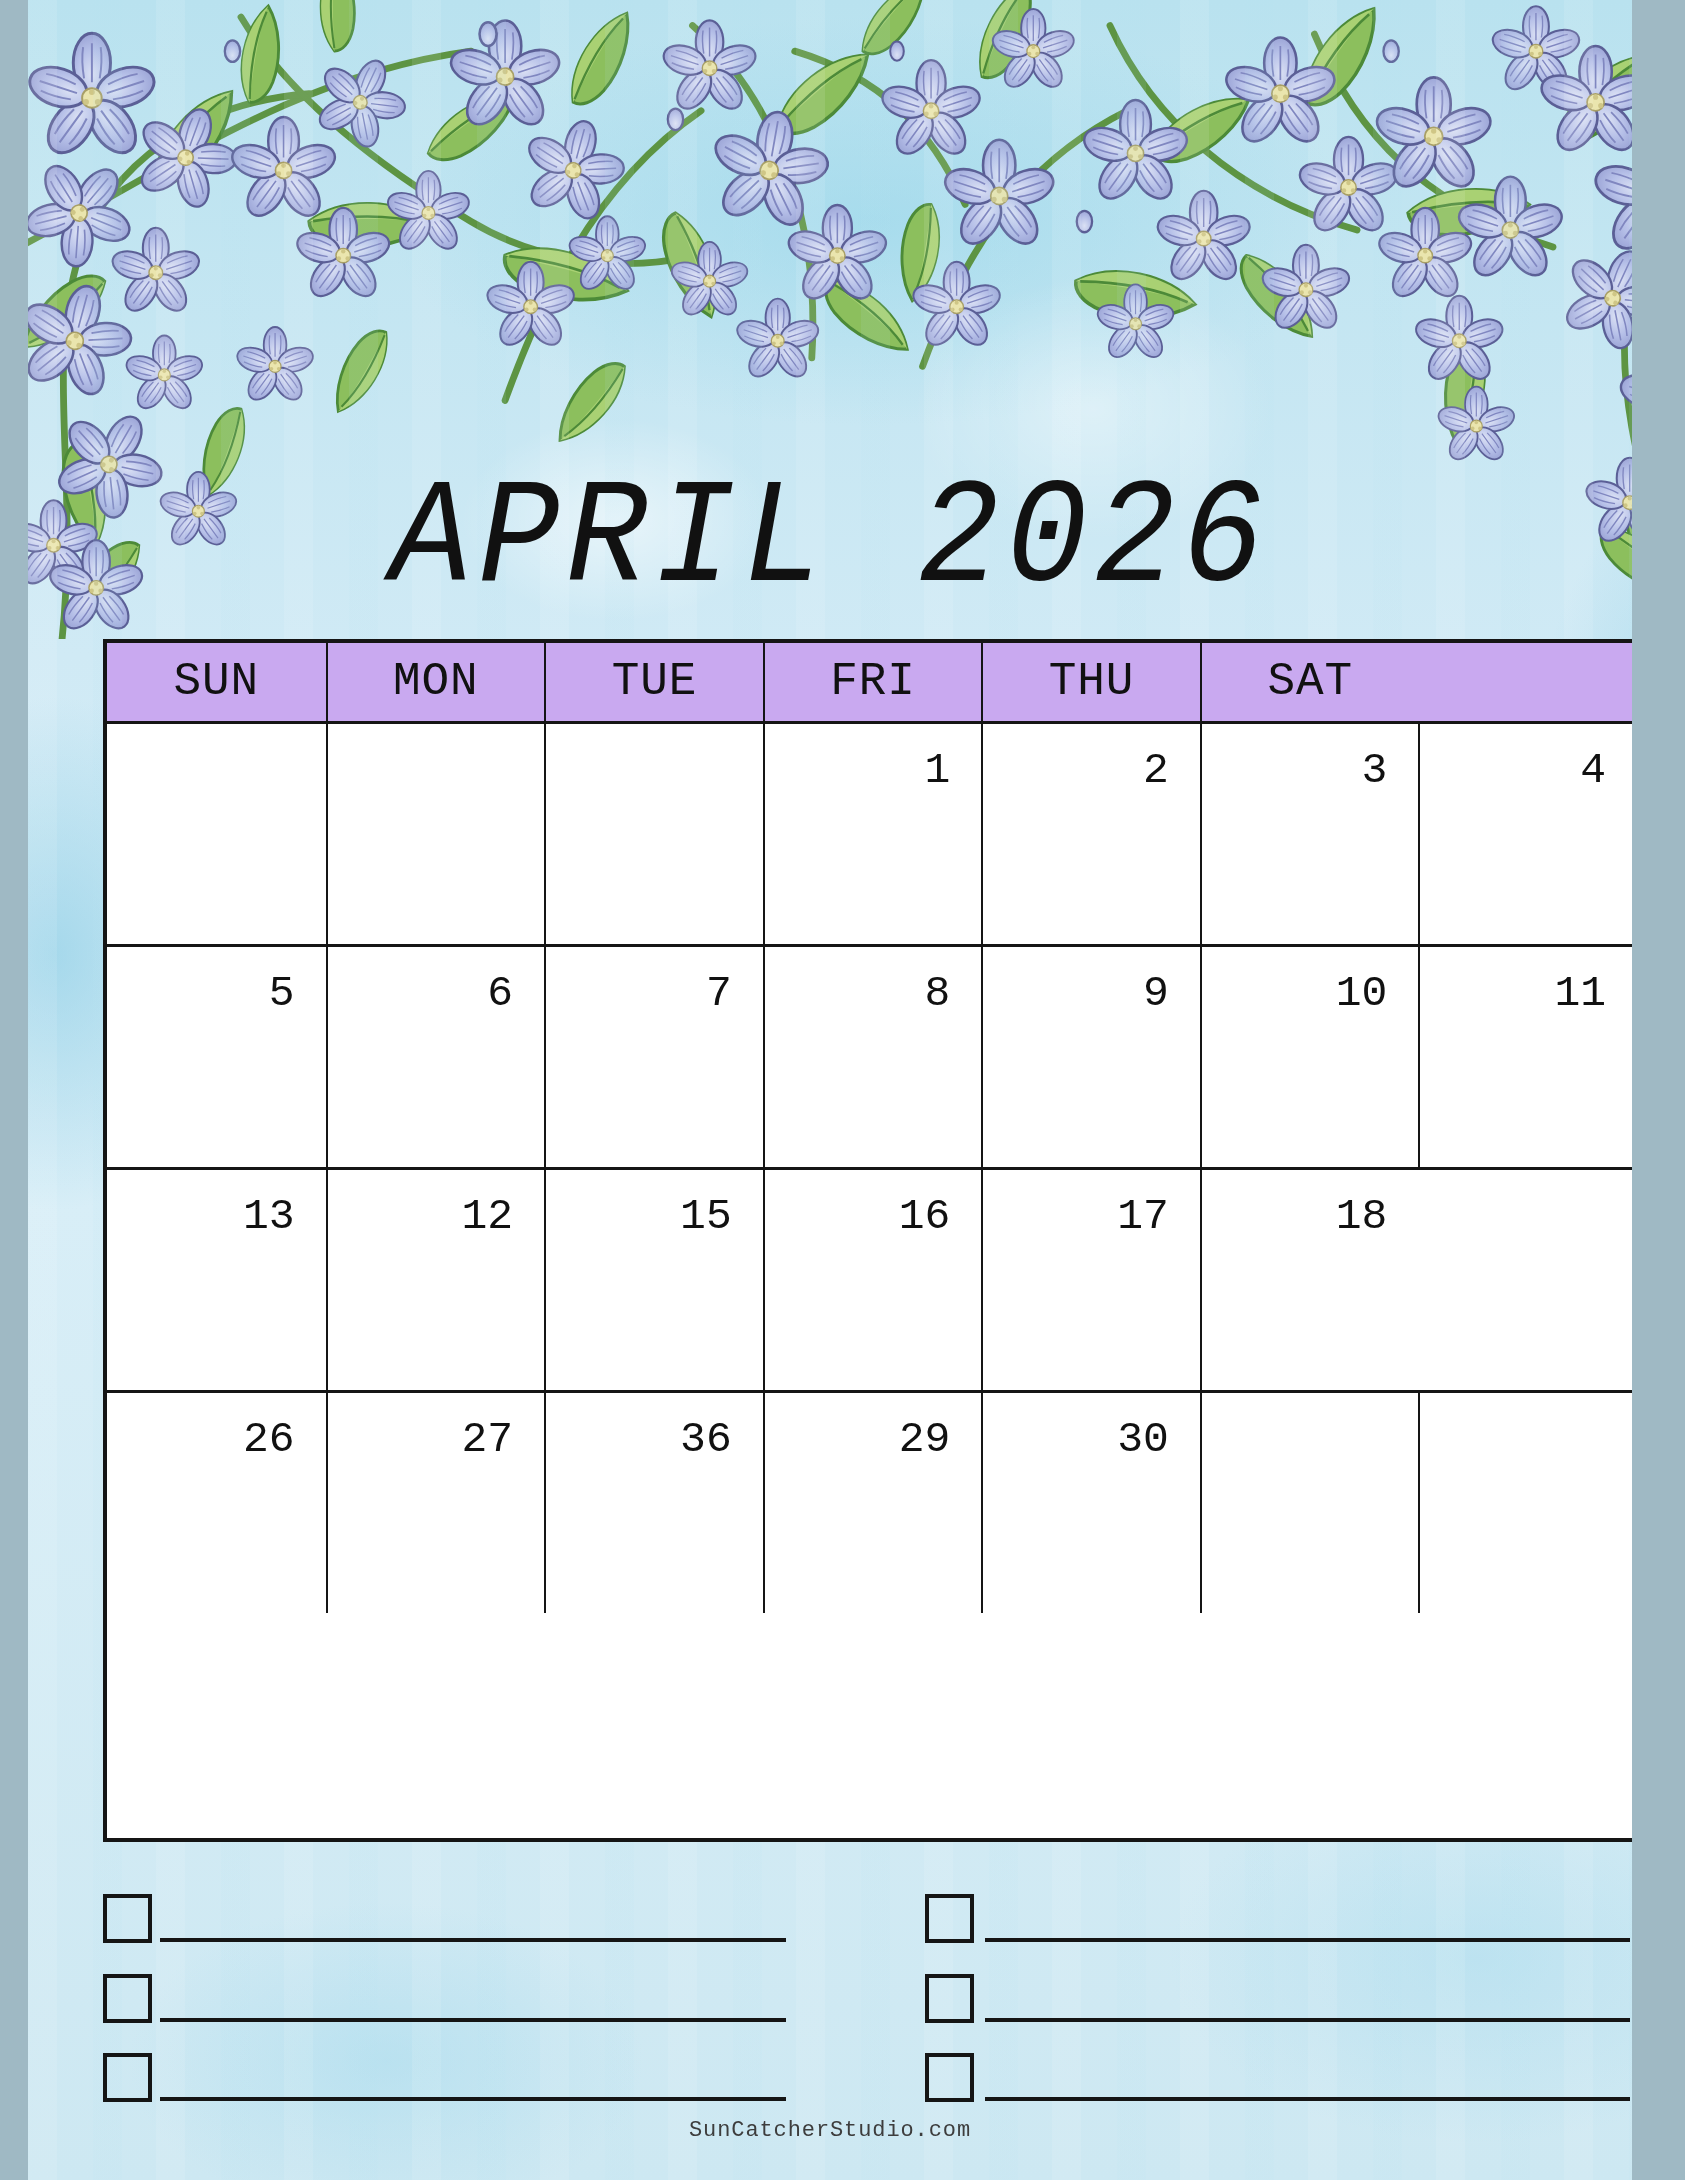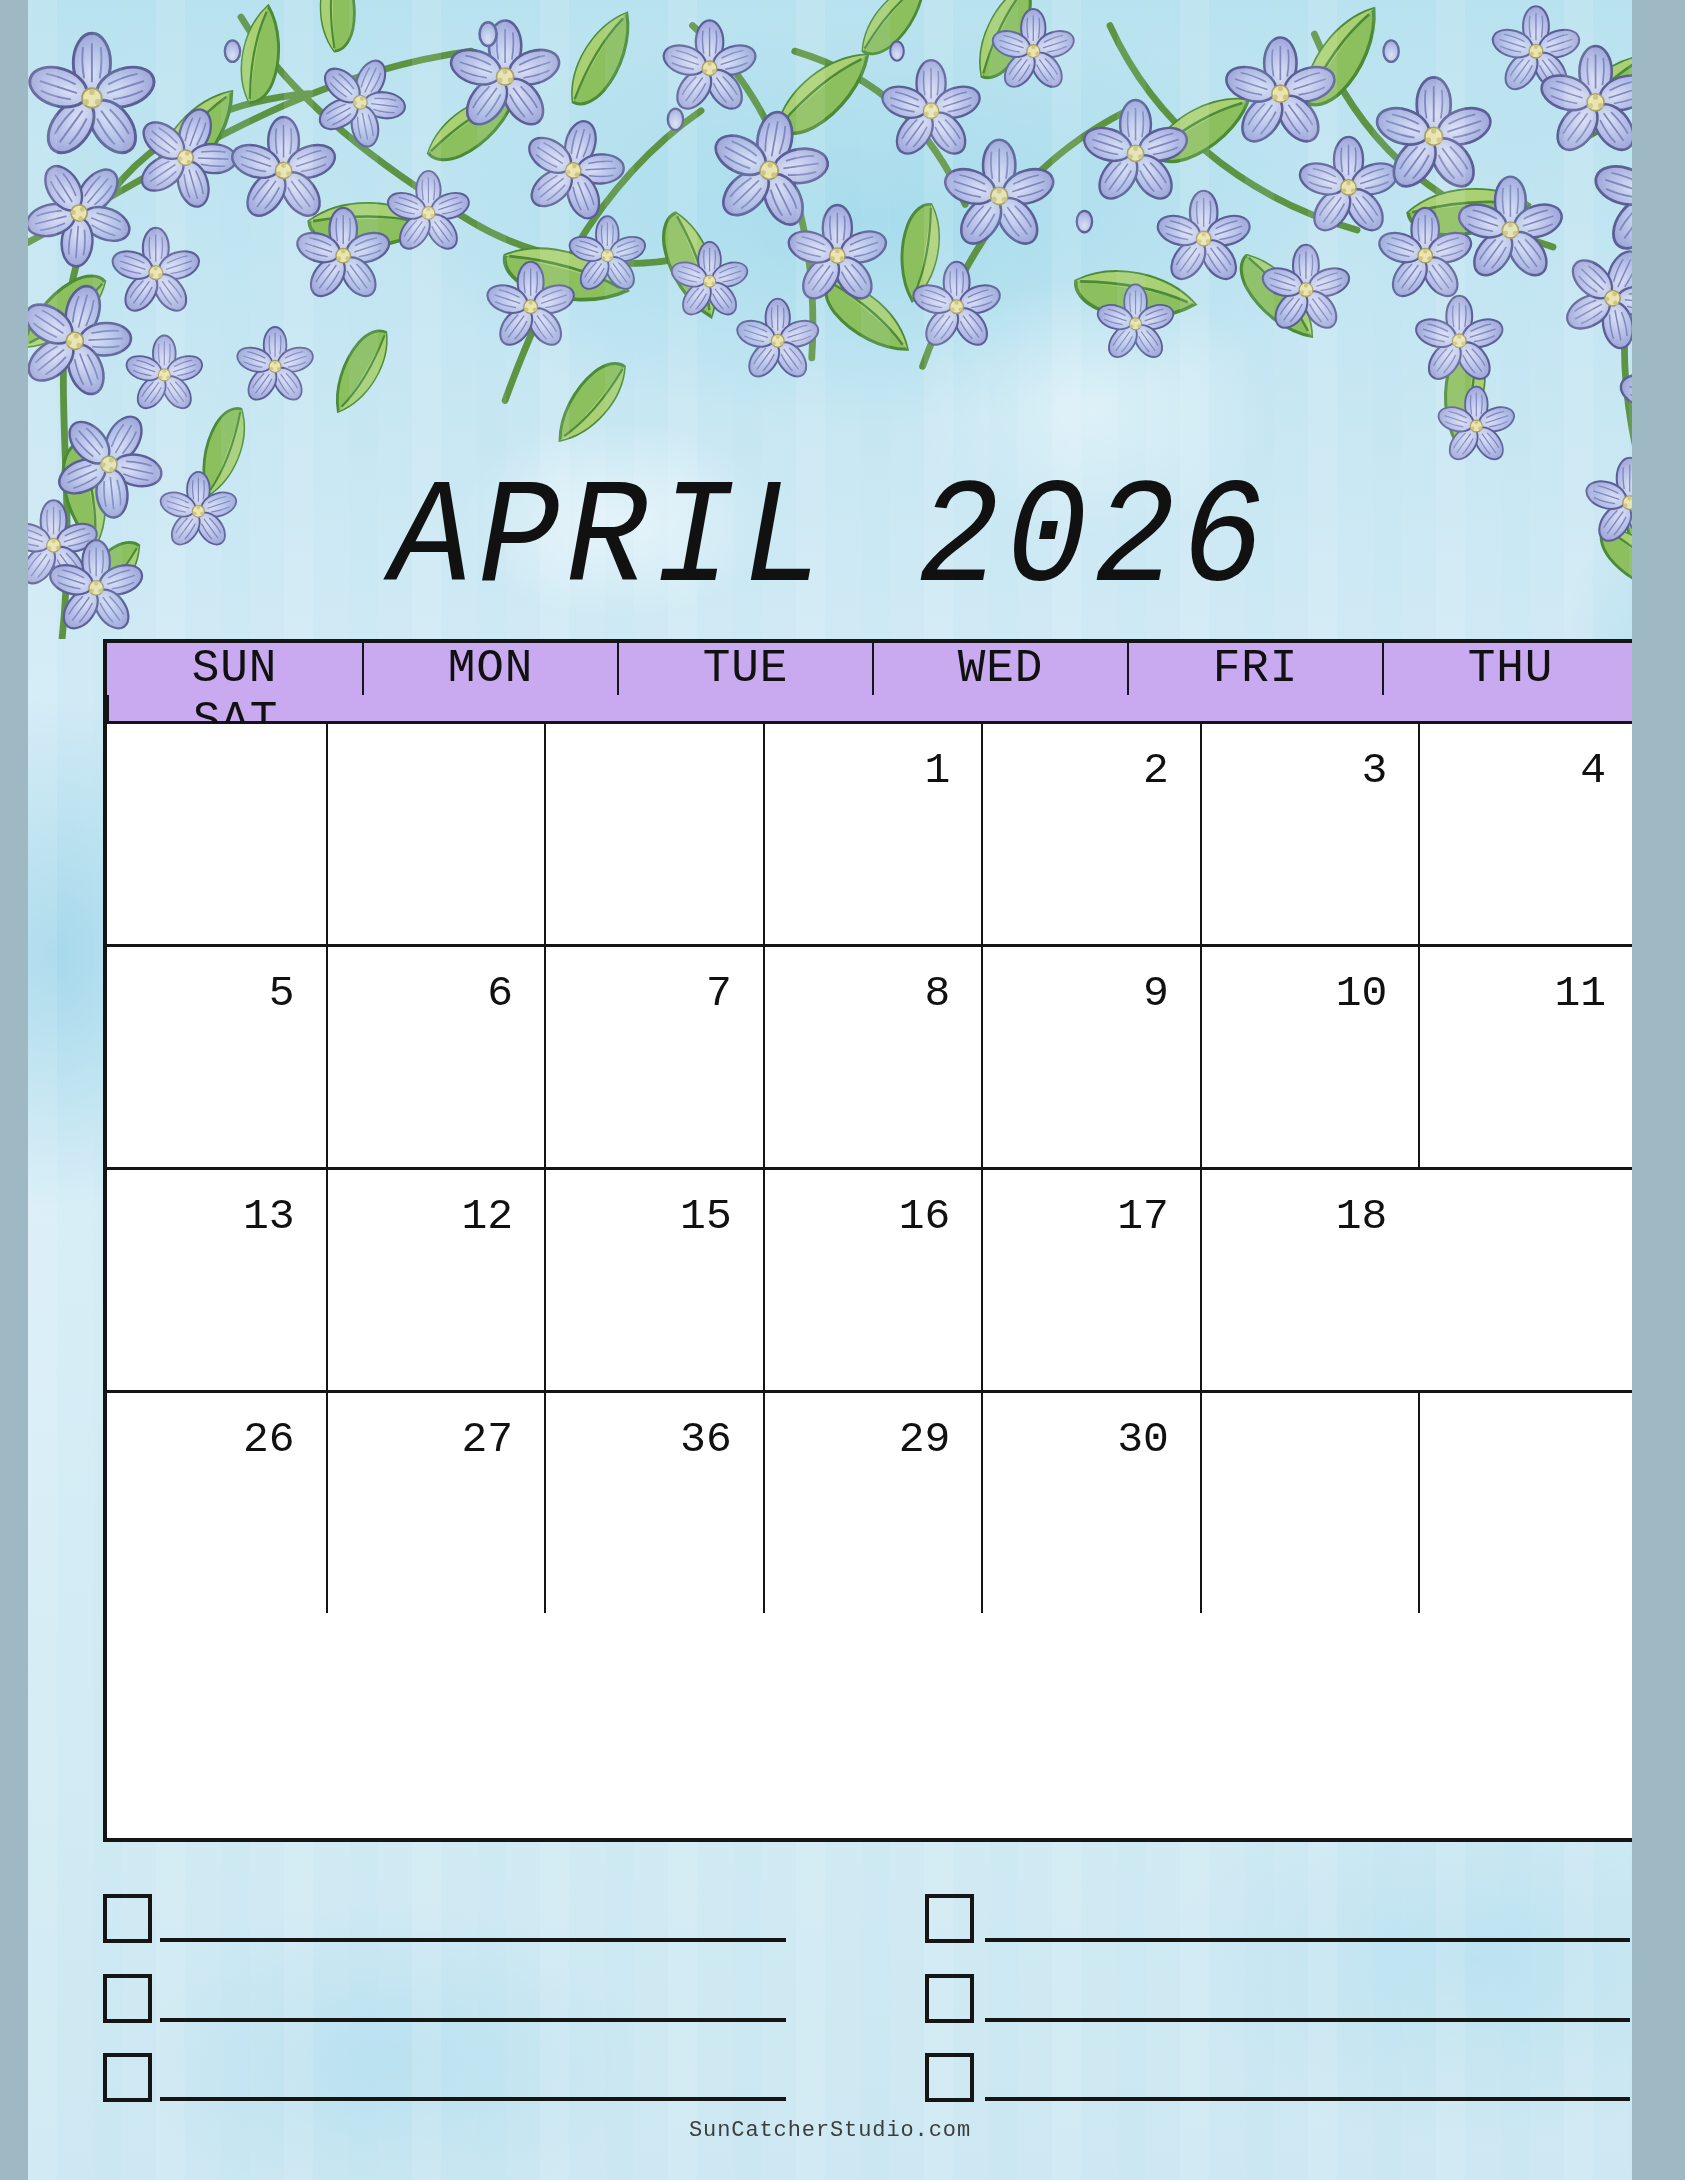--- a/index.html
+++ b/index.html
@@ -36,21 +36,21 @@
     letter-spacing:6.8px;color:#111;
     transform:scaleX(.92);transform-origin:50% 50%;
     white-space:nowrap;z-index:3;
   }
   
   .cal{
     position:absolute;left:75px;top:639px;width:1538px;height:1203px;
     box-sizing:border-box;border:4.3px solid #151515;background:#fff;z-index:2;
   }
   .cal-head{
-    display:grid;grid-template-columns:repeat(6,1fr);
+    display:grid;grid-template-columns:repeat(7,1fr);
     height:78px;background:#c9a9f0;border-bottom:3.4px solid #151515;
   }
   .hc{
     display:flex;align-items:center;justify-content:center;
     font-size:46px;letter-spacing:0.9px;color:#111;box-sizing:border-box;
   }
   .hc + .hc{border-left:2.6px solid #151515;}
   .cal-row{
     display:grid;grid-template-columns:repeat(7,1fr);
     height:220px;background:#fff;box-sizing:content-box;
@@ -219,21 +219,20 @@
     </g>
   </svg>
 
   <h1 class="title">APRIL 2026</h1>
 
   <div class="cal">
     <div class="cal-head">
       <div class="hc">SUN</div>
       <div class="hc">MON</div>
       <div class="hc">TUE</div>
-      <div class="hc">WED</div>
       <div class="hc">FRI</div>
       <div class="hc">THU</div>
       <div class="hc">SAT</div>
     </div>
 
     <div class="cal-row">
       <div class="cc"></div>
       <div class="cc"></div>
       <div class="cc"></div>
       <div class="cc">1</div>

